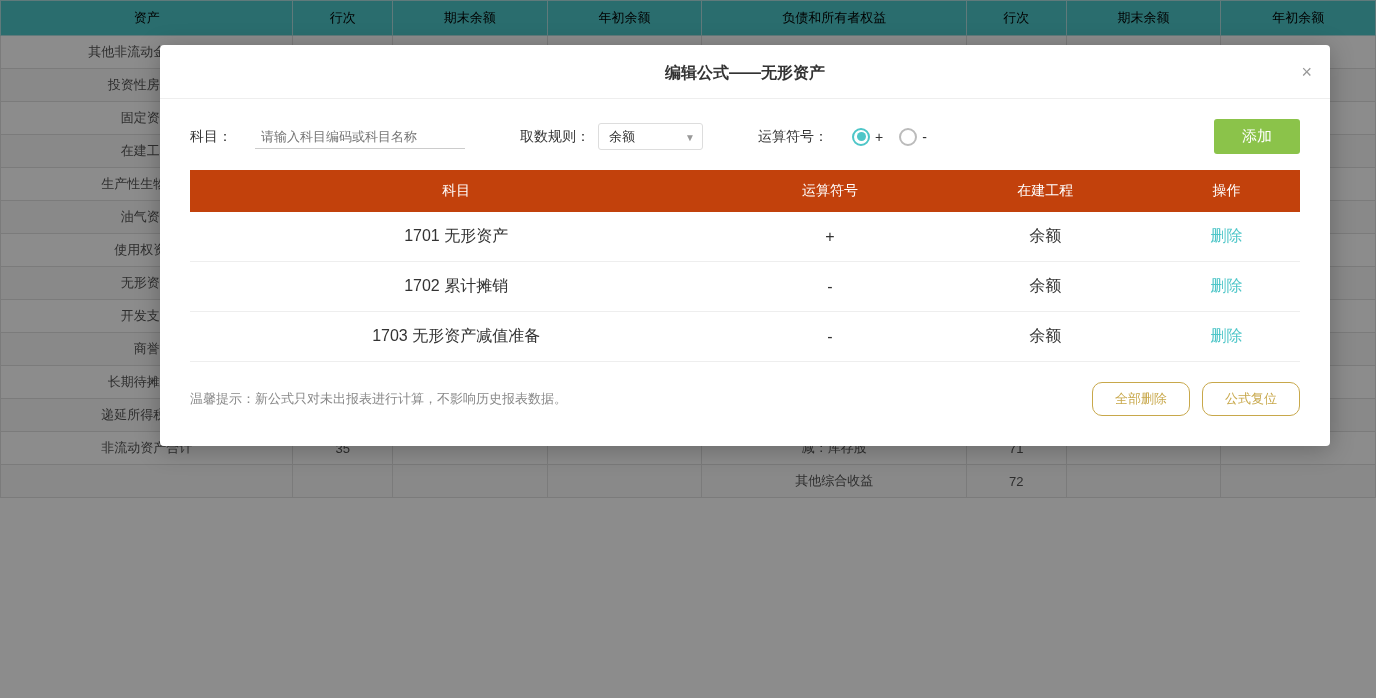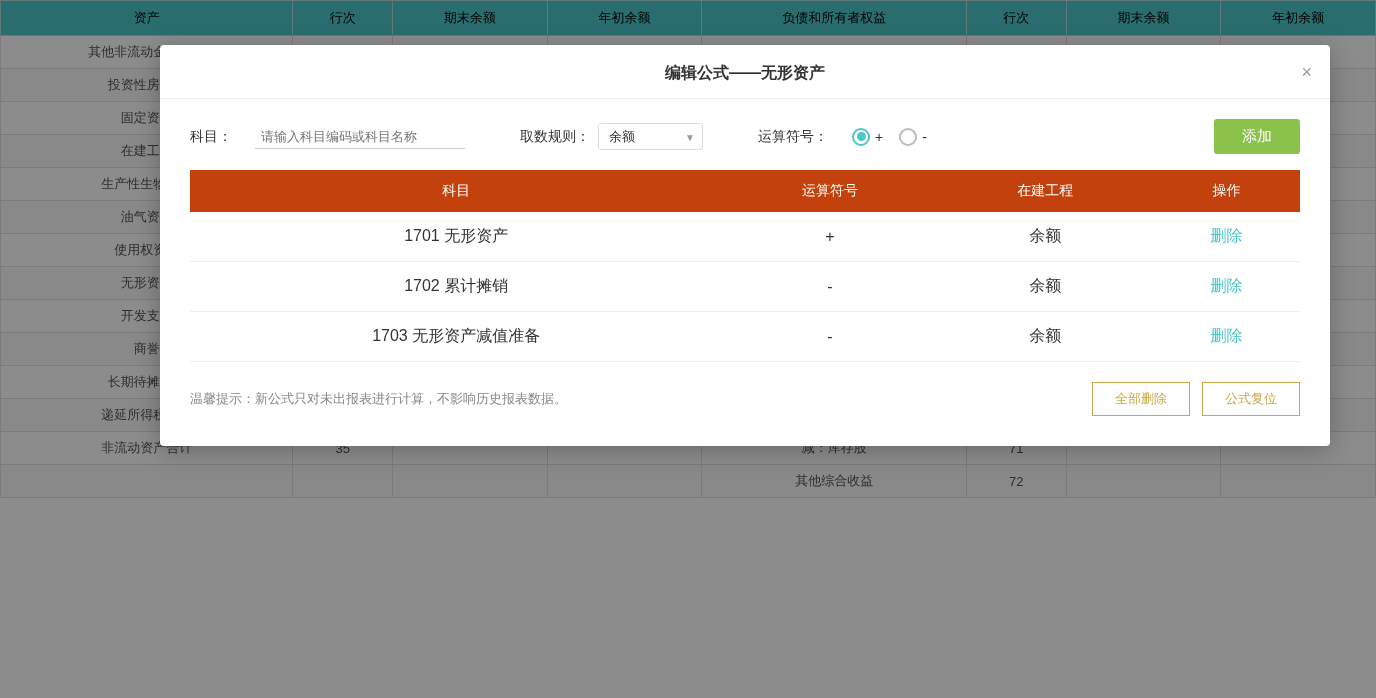--- a/index.html
+++ b/index.html
@@ -280,21 +280,21 @@
     .footer-btns {
       display: flex;
       gap: 12px;
     }
 
     .footer-btn {
       border: 1px solid #c8a84b;
       background: #fff;
       color: #c8a84b;
       padding: 7px 22px;
-      border-radius: 0;
+      border-radius: 10px;
       cursor: pointer;
       font-size: 13px;
       font-family: inherit;
     }
   </style>
 </head>
 <body>
 
 <div class="bg-table-wrap">
   <table class="bg-table">

